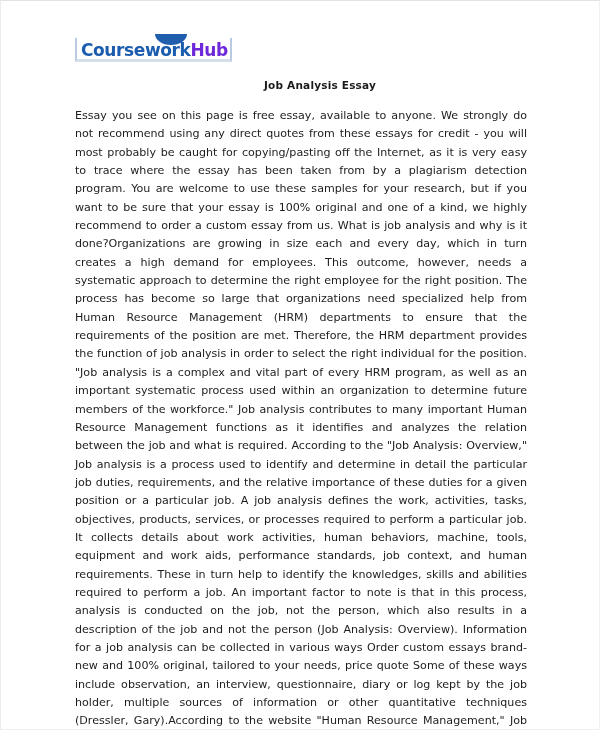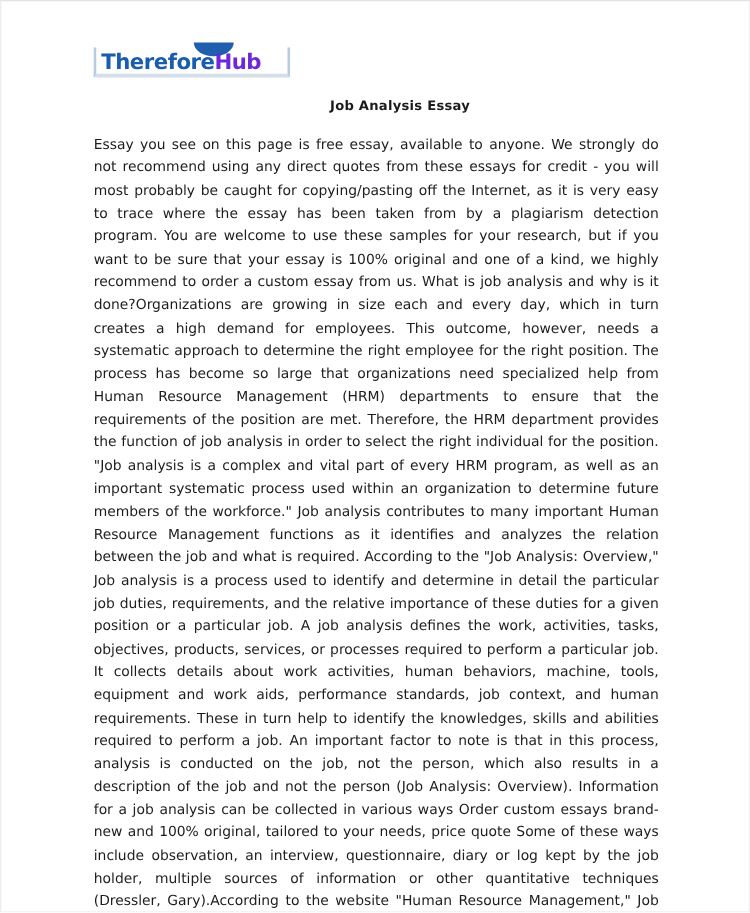--- a/index.html
+++ b/index.html
@@ -110,21 +110,21 @@
 </style>
 </head>
 <body>
 
 <div class="page">
 
   <div class="header">
     <div class="logo-block">
       <div class="logo-frame"></div>
       <div class="logo-cap"></div>
-      <div class="logo-text"><span class="part-a">Therefore</span><span class="part-b">Hub</span></div>
+      <div class="logo-text"><span class="part-a">Coursework</span><span class="part-b">Hub</span></div>
     </div>
   </div>
 
   <h1 class="doc-title">Job Analysis Essay</h1>
 
   <div class="body-wrap">
     <p class="body-text">Essay you see on this page is free essay, available to anyone. We strongly do not recommend using any direct quotes from these essays for credit - you will most probably be caught for copying/pasting off the Internet, as it is very easy to trace where the essay has been taken from by a plagiarism detection program. You are welcome to use these samples for your research, but if you want to be sure that your essay is 100% original and one of a kind, we highly recommend to order a custom essay from us. What is job analysis and why is it done?Organizations are growing in size each and every day, which in turn creates a high demand for employees. This outcome, however, needs a systematic approach to determine the right employee for the right position. The process has become so large that organizations need specialized help from Human Resource Management (HRM) departments to ensure that the requirements of the position are met. Therefore, the HRM department provides the function of job analysis in order to select the right individual for the position. "Job analysis is a complex and vital part of every HRM program, as well as an important systematic process used within an organization to determine future members of the workforce." Job analysis contributes to many important Human Resource Management functions as it identifies and analyzes the relation between the job and what is required. According to the "Job Analysis: Overview," Job analysis is a process used to identify and determine in detail the particular job duties, requirements, and the relative importance of these duties for a given position or a particular job. A job analysis defines the work, activities, tasks, objectives, products, services, or processes required to perform a particular job. It collects details about work activities, human behaviors, machine, tools, equipment and work aids, performance standards, job context, and human requirements. These in turn help to identify the knowledges, skills and abilities required to perform a job. An important factor to note is that in this process, analysis is conducted on the job, not the person, which also results in a description of the job and not the person (Job Analysis: Overview). Information for a job analysis can be collected in various ways Order custom essays brand-new and 100% original, tailored to your needs, price quote Some of these ways include observation, an interview, questionnaire, diary or log kept by the job holder, multiple sources of information or other quantitative techniques (Dressler, Gary).According to the website "Human Resource Management," Job analysis data contributes to many Human Resource Management functions, such as recruitment and selection, performance evaluation, training and development, compensation management, job design, work force projections, and work force reduction or expansion decisions. This information that is collected can be used as the basis for job description and job specifications. Then the HR management uses the job analysis to determine pay levels and look at performance standards for performance appraisal. Based on the activities</p>
   </div>
 
 </div>

